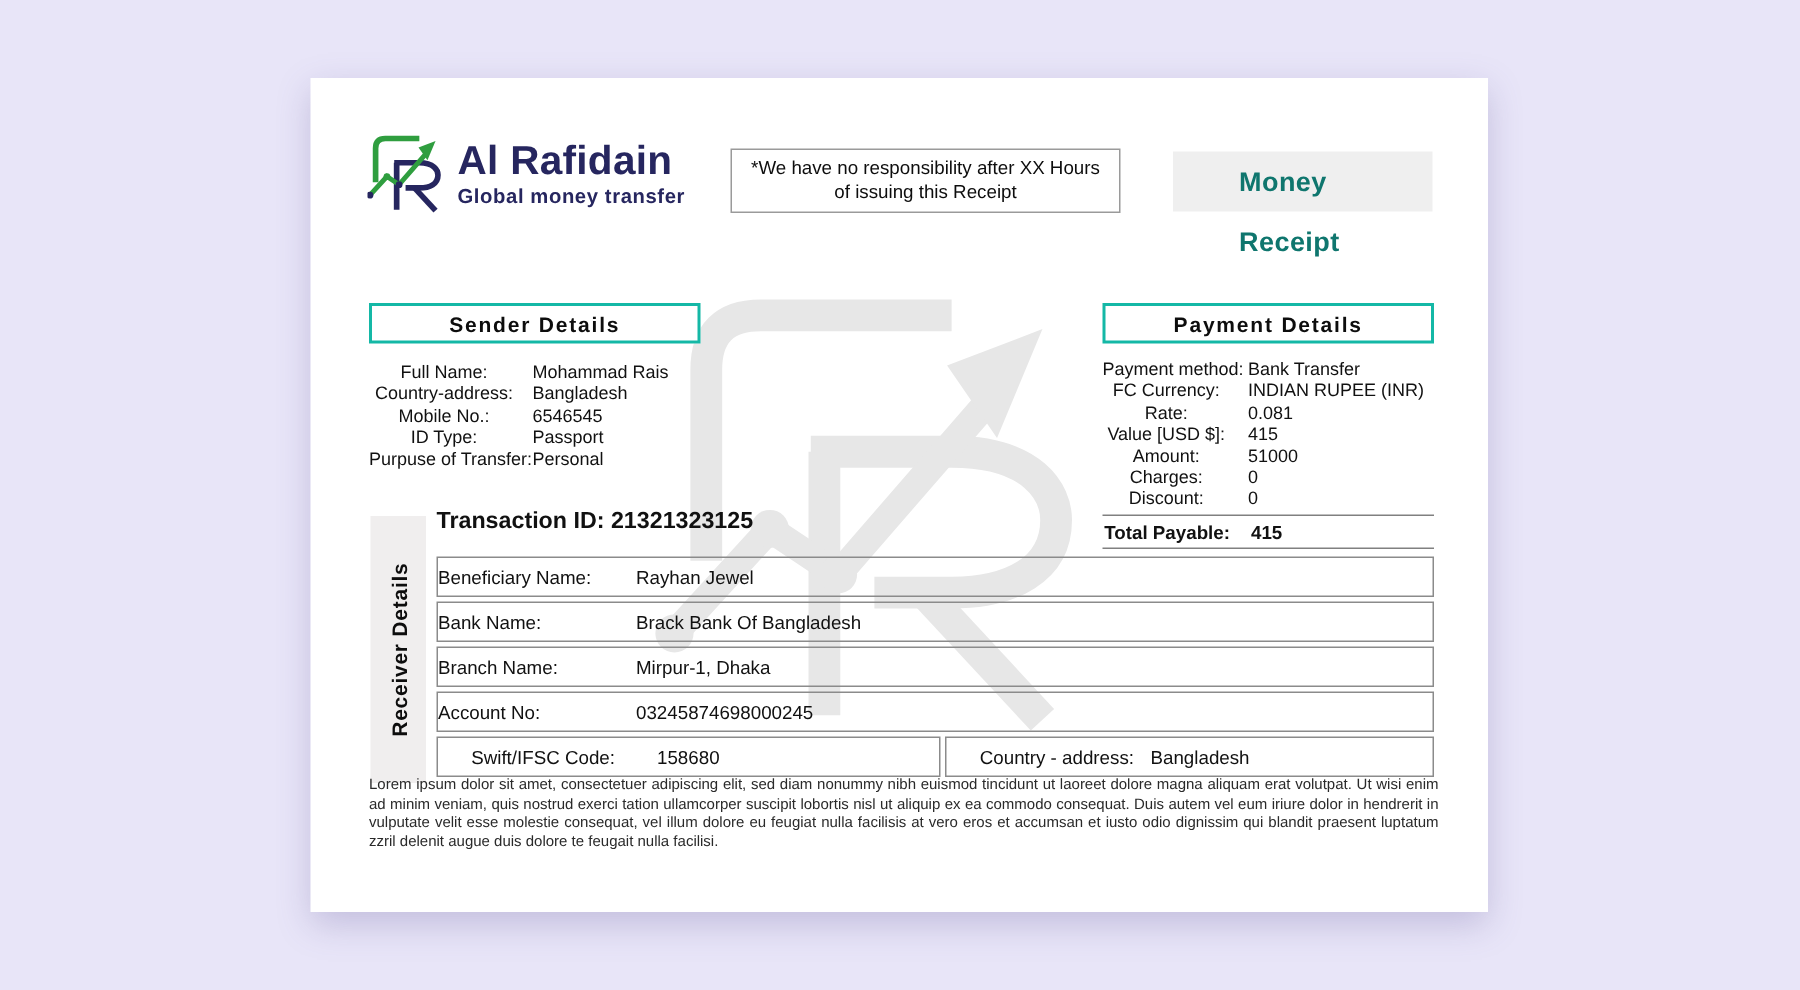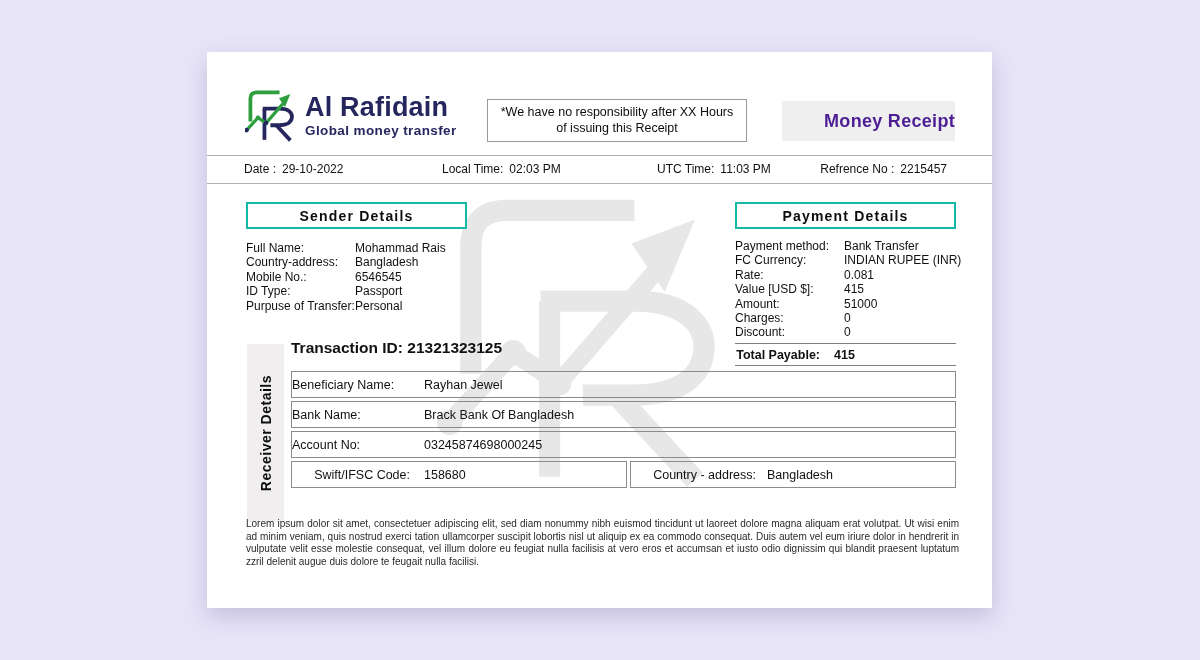--- a/index.html
+++ b/index.html
@@ -25,22 +25,22 @@
   .logo-name { font-size:27px; font-weight:bold; color:#26265f; letter-spacing:.2px; line-height:30px; }
   .logo-tagline { font-size:13.5px; font-weight:bold; color:#26265f; letter-spacing:.4px; margin-top:1px; }
   .notice-box {
     position:absolute; left:280px; top:47px; width:260px; height:43px;
     border:1px solid #9a9a9a; background:#fff;
     display:flex; flex-direction:column; justify-content:center; text-align:center;
     font-size:12.5px; line-height:15.5px; color:#0d0d0d;
   }
   .receipt-title {
     position:absolute; left:575px; top:49px; width:173px; height:40px;
-    background:#efefef; text-align:right; line-height:40px;
-    font-size:18px; font-weight:bold; color:#4c1d95; letter-spacing:.3px;
+    background:#efefef; text-align:left; line-height:40px;
+    font-size:18px; font-weight:bold; color:#0f766e; letter-spacing:.3px;padding-left:44px;
   }
   
   .date-strip {
     position:absolute; left:0; top:103px; width:785px; height:29px;
     border-top:1px solid #b2b2b2; border-bottom:1px solid #b2b2b2;
     font-size:12px;
   }
   .date-strip .item { position:absolute; top:0; height:27px; line-height:27px; white-space:nowrap; }
   .ds-date   { left:37px; }
   .ds-local  { left:235px; }
@@ -52,26 +52,26 @@
     position:absolute; top:150px; width:221px; height:27px;
     border:2px solid #14b8a6; background:#fff;
     text-align:center; line-height:25px;
     font-size:14px; font-weight:bold; letter-spacing:1.2px; color:#0d0d0d;
   }
   .sender-box { left:39px; }
   .payment-box { left:528px; }
   
   .fieldlist { position:absolute; font-size:12px; }
   .fieldlist .frow { display:flex; line-height:14.4px; white-space:nowrap; }
-  .fieldlist .flabel { width:100px; text-align:left; flex:none; }
+  .fieldlist .flabel { width:100px; text-align:center; flex:none; }
   .fieldlist .fvalue { margin-left:9px; }
   .sender-fields { left:39px; top:189px; }
   .payment-fields { left:528px; top:187px; width:221px; }
   .payment-fields .flabel { width:85px; }
-  .payment-fields .fvalue { margin-left:24px; }
+  .payment-fields .fvalue { margin-left:12px; }
   .pay-divider { position:absolute; left:528px; width:221px; height:0; border-top:1px solid #808080; }
   .total-row { position:absolute; left:528px; top:296px; width:221px; display:flex; font-size:12.5px; font-weight:bold; white-space:nowrap; }
   .total-row .flabel { width:85px; text-align:right; flex:none; }
   .total-row .fvalue { margin-left:14px; }
   
   .transaction-id { position:absolute; left:84px; top:287px; font-size:15.5px; font-weight:bold; white-space:nowrap; }
   .receiver-tab {
     position:absolute; left:40px; top:292px; width:37px; height:178px;
     background:#f0eeee;
     display:flex; align-items:center; justify-content:center;
@@ -85,21 +85,21 @@
     height:27px; border:1px solid #8b8b8b; margin-bottom:3px;
     display:flex; align-items:center; font-size:12.5px; white-space:nowrap;
     background:transparent;
   }
   .rrow .rlabel { width:118px; text-align:left; flex:none; }
   .rrow .rvalue { margin-left:14px; }
   .rrow-split { display:flex; gap:3px; }
   .rcell { height:27px; border:1px solid #8b8b8b; display:flex; align-items:center; font-size:12.5px; white-space:nowrap; }
   .rcell-left { width:336px; }
   .rcell-left .rlabel { width:118px; text-align:right; flex:none; }
-  .rcell-left .rvalue { margin-left:14px; }
+  .rcell-left .rvalue { margin-left:28px; }
   .rcell-right { width:326px; }
   .rcell-right .rlabel { width:125px; text-align:right; flex:none; }
   .rcell-right .rvalue { margin-left:11px; }
   
   .fineprint {
     position:absolute; left:39px; top:466px; width:713px;
     font-size:10px; line-height:12.6px; color:#2a2a2a; text-align:justify;
   }
 </style>
 </head>
@@ -138,34 +138,20 @@
       <div class="logo-tagline">Global money transfer</div>
     </div>
 
     <div class="notice-box">
       <div>*We have no responsibility after XX Hours</div>
       <div>of issuing this Receipt</div>
     </div>
 
     <div class="receipt-title">Money Receipt</div>
 
-    <div class="date-strip">
-      <div class="item ds-date">
-        <span>Date :</span><span class="ds-val">29-10-2022</span>
-      </div>
-      <div class="item ds-local">
-        <span>Local Time:</span><span class="ds-val">02:03 PM</span>
-      </div>
-      <div class="item ds-utc">
-        <span>UTC Time:</span><span class="ds-val">11:03 PM</span>
-      </div>
-      <div class="item ds-ref">
-        <span>Refrence No :</span><span class="ds-val">2215457</span>
-      </div>
-    </div>
 
     <div class="section-box sender-box">Sender Details</div>
     <div class="fieldlist sender-fields">
       <div class="frow">
         <div class="flabel">Full Name:</div>
         <div class="fvalue">Mohammad Rais</div>
       </div>
       <div class="frow">
         <div class="flabel">Country-address:</div>
         <div class="fvalue">Bangladesh</div>
@@ -232,20 +218,24 @@
     </div>
 
     <div class="rtable">
       <div class="rrow">
         <div class="rlabel">Beneficiary Name:</div>
         <div class="rvalue">Rayhan Jewel</div>
       </div>
       <div class="rrow">
         <div class="rlabel">Bank Name:</div>
         <div class="rvalue">Brack Bank Of Bangladesh</div>
+      </div>
+      <div class="rrow">
+        <div class="rlabel">Branch Name:</div>
+        <div class="rvalue">Mirpur-1, Dhaka</div>
       </div>
       <div class="rrow">
         <div class="rlabel">Account No:</div>
         <div class="rvalue">03245874698000245</div>
       </div>
       <div class="rrow-split">
         <div class="rcell rcell-left">
           <div class="rlabel">Swift/IFSC Code:</div>
           <div class="rvalue">158680</div>
         </div>

